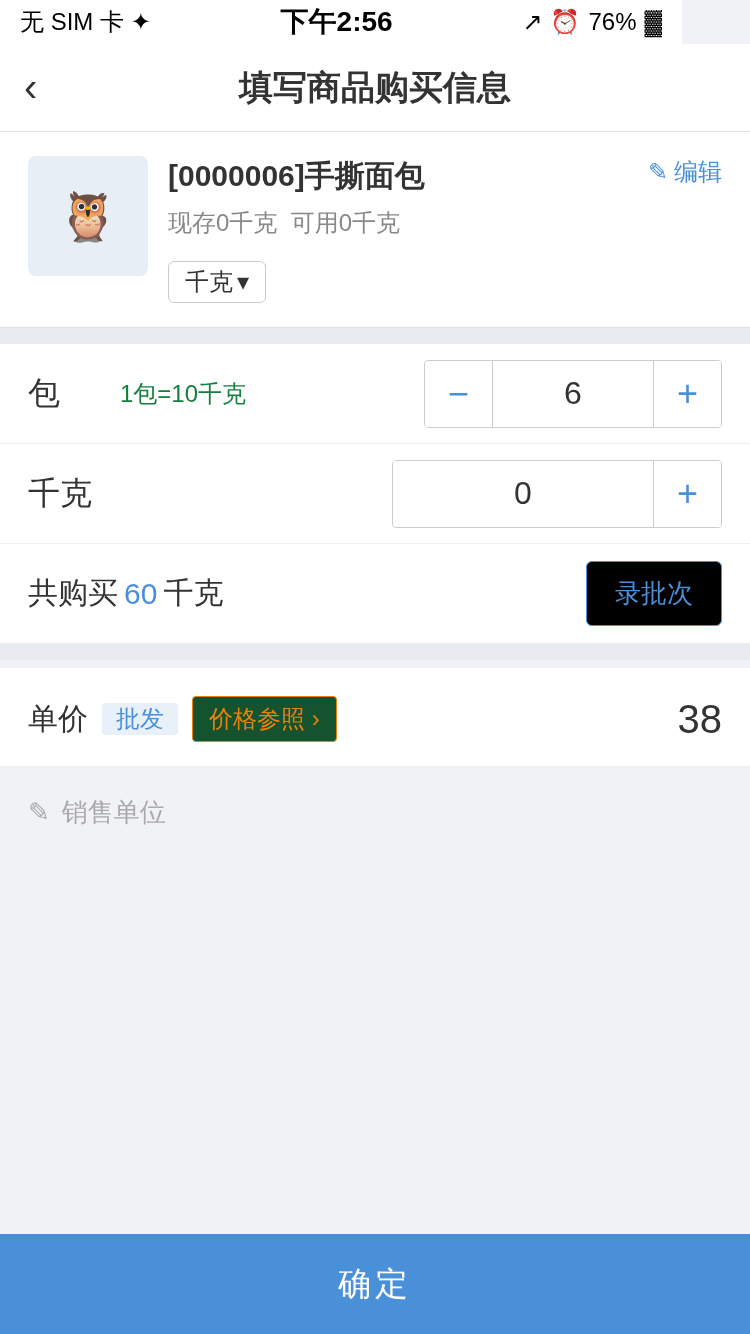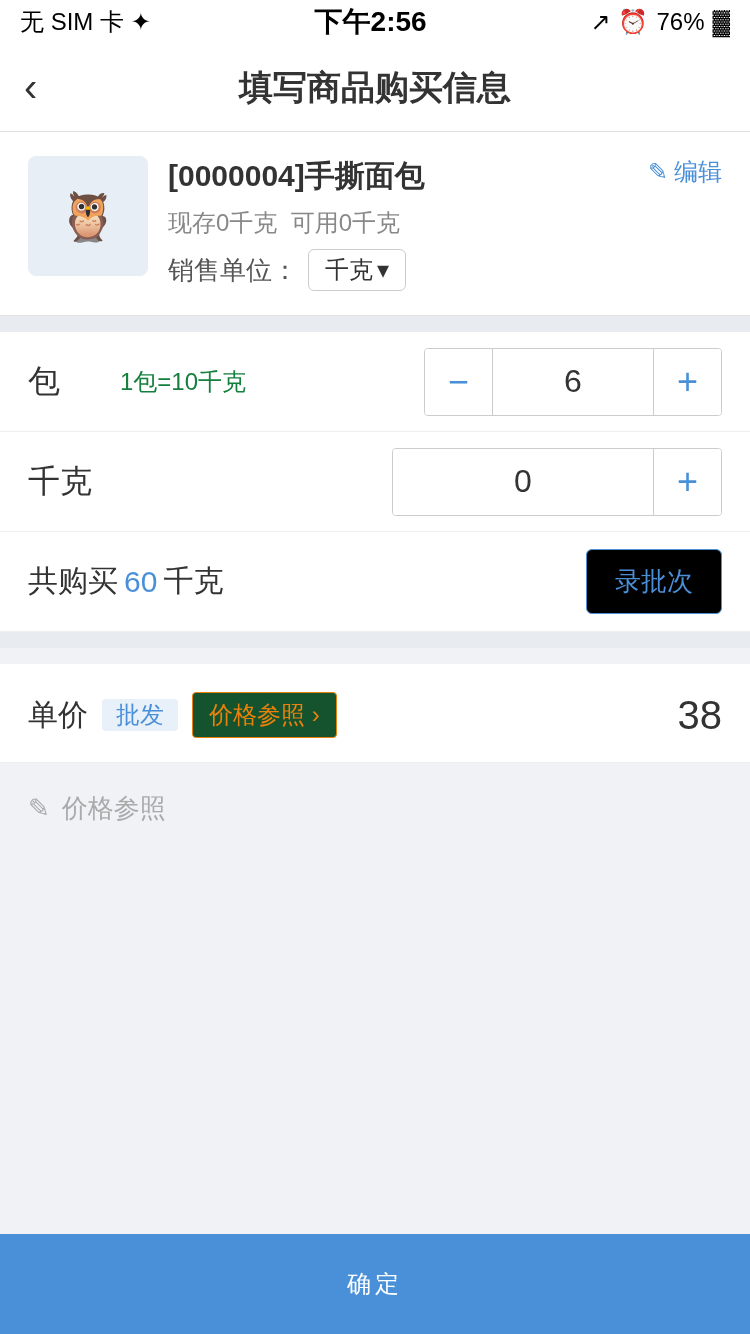--- a/index.html
+++ b/index.html
@@ -8,21 +8,21 @@
       width: 750px;
       min-height: 1334px;
       font-family: -apple-system, 'PingFang SC', 'Helvetica Neue', Arial, sans-serif;
       background: #f0f2f5;
       position: relative;
       overflow-x: hidden;
     }
 
     
     .status-bar {
-      width: 750px;
+      width: 682px;
       height: 44px;
       background: #fff;
       display: flex;
       align-items: center;
       justify-content: space-between;
       padding: 0 20px;
       font-size: 26px;
       font-weight: 500;
     }
     .status-left { display: flex; align-items: center; gap: 8px; font-size: 24px; }
@@ -80,21 +80,21 @@
     .product-info { flex: 1; }
     .product-name {
       font-size: 30px;
       font-weight: 600;
       color: #333;
       margin-bottom: 10px;
     }
     .product-stock {
       font-size: 24px;
       color: #888;
-      margin-bottom: 10px;
+      margin-bottom: 22px;
     }
     .product-unit-row {
       display: flex;
       align-items: center;
       gap: 10px;
       font-size: 26px;
       color: #555;
     }
     .unit-select {
       border: 1px solid #ccc;
@@ -228,21 +228,21 @@
       padding: 14px 28px;
       font-size: 26px;
       color: #4a90d9;
       background: #000000;
       cursor: pointer;
     }
 
     
     .price-section {
       background: #fff;
-      margin-top: 16px;
+      margin-top: 8px;
     }
     .price-row {
       display: flex;
       align-items: center;
       padding: 28px 28px 24px;
       border-bottom: 1px solid #eee;
     }
     .price-label {
       font-size: 30px;
       color: #333;
@@ -312,21 +312,21 @@
 
     
     .confirm-btn {
       position: fixed;
       bottom: 0;
       left: 0;
       width: 750px;
       height: 100px;
       background: #4a90d9;
       color: #fff;
-      font-size: 24px;
+      font-size: 33px;
       font-weight: 500;
       border: none;
       cursor: pointer;
       display: flex; align-items: center; justify-content: center;
       letter-spacing: 4px;
     }
 
     .product-card-wrapper {
       position: relative;
       background: #fff;
@@ -353,27 +353,26 @@
   <span class="nav-title">填写商品购买信息</span>
 </div>
 
 <div class="product-card-wrapper">
   <div class="product-card">
     <div class="product-img">
       <span class="product-img-inner">🦉</span>
     </div>
     <div class="product-info">
       <div class="product-name">
-        <span>[0000004]</span><span>手撕面包</span>
+        <span>[0000006]</span><span>手撕面包</span>
       </div>
       <div class="product-stock">
         <span>现存0千克</span>&nbsp;&nbsp;<span>可用0千克</span>
       </div>
       <div class="product-unit-row">
-        <span>销售单位：</span>
         <div class="unit-select">
           <span>千克</span>
           <span>▾</span>
         </div>
       </div>
     </div>
   </div>
   <span class="edit-btn">
     <span>✎</span>
     <span>编辑</span>
@@ -417,19 +416,19 @@
     <span class="price-label">单价</span>
     <span class="price-tag">批发</span>
     <button class="price-ref-btn">价格参照 ›</button>
     <span class="price-value">38</span>
   </div>
 </div>
 
 <div class="amount-section">
   <div class="note-row">
     <span class="pencil-icon">✎</span>
-    <span>价格参照</span>
+    <span>销售单位</span>
   </div>
 </div>
 
 <div class="gray-fill"></div>
 
 <button class="confirm-btn">确定</button>
 
 </body></html>

